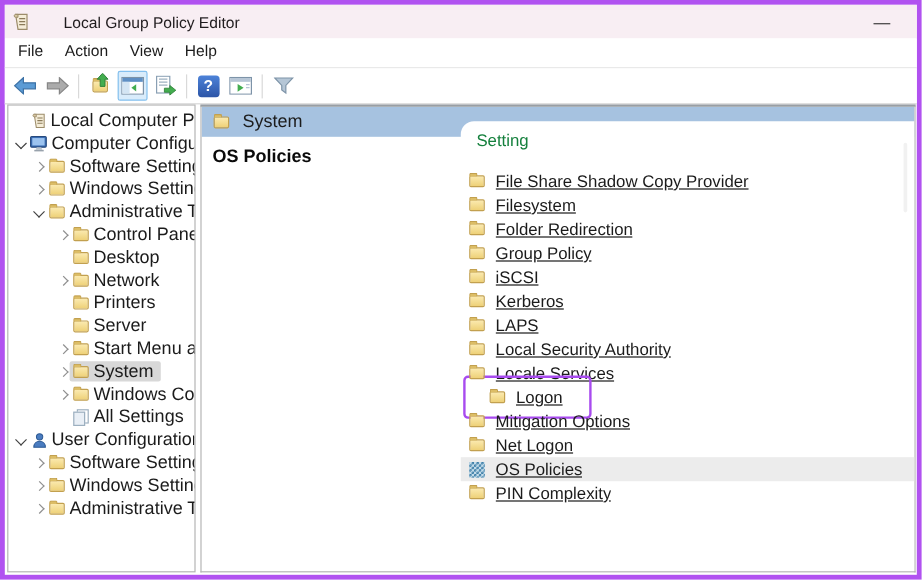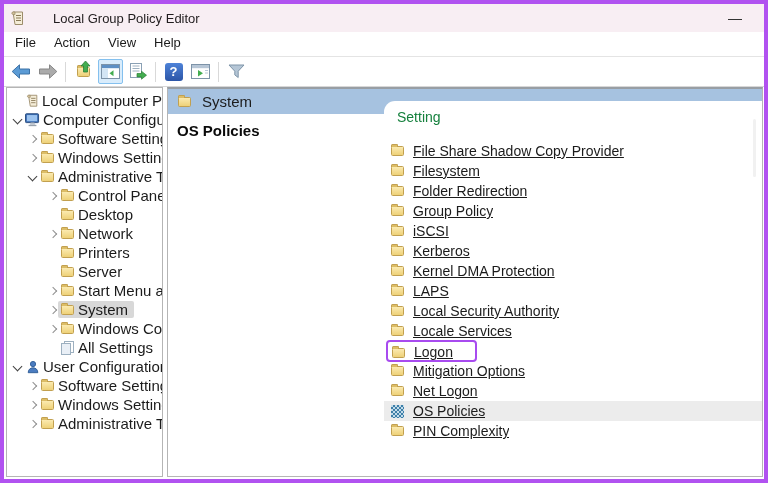--- a/index.html
+++ b/index.html
@@ -36,21 +36,21 @@
 
   .tab{position:absolute;left:216px;top:12px;right:0;bottom:0;background:#fff;border-top-left-radius:11px;z-index:2;}
   .col-header{position:absolute;left:13px;top:8px;font-size:14px;color:#15803d;}
   .scroll-hint{position:absolute;right:6px;top:18px;width:3px;height:58px;background:#f1f1f1;border-radius:2px;}
   .rows{position:absolute;left:0;right:0;top:40px;}
 
   
   .list-row{height:20px;display:flex;align-items:center;padding-left:6px;box-sizing:border-box;font-size:14px;white-space:nowrap;}
   .list-row .lbl{margin-left:8px;overflow:hidden;text-decoration:underline;}
   .list-row.sel{background:#ececec;}
-  .hl-wrap{display:flex;align-items:flex-end;border:2px solid #a84bef;border-radius:4px;height:22px;margin:-1px 0 -1px -4px;padding:0 22px 0 3px;box-sizing:border-box;}
+  .hl-wrap{display:flex;align-items:center;border:2px solid #a84bef;border-radius:4px;height:36px;margin:-1px 0 -1px -4px;padding:0 22px 0 19px;box-sizing:border-box;}
 
   
   .tree-row{height:19px;display:flex;align-items:center;font-size:15px;white-space:nowrap;overflow:hidden;}
   .lvl0{padding-left:2px;}.lvl1{padding-left:3px;}.lvl2{padding-left:18px;}.lvl3{padding-left:38px;}
   .row-wrap{display:flex;align-items:center;min-width:0;}
   .row-wrap .lbl{margin-left:3px;overflow:hidden;}
   .row-wrap.selected{background:#d8d8d8;border-radius:2px;padding:0 6px 0 2px;margin-left:-2px;}
   .chev{width:15px;height:19px;position:relative;flex:none;}
   .chev.collapsed::after{content:"";position:absolute;left:5px;top:7px;width:5px;height:5px;border-right:1.4px solid #8f8f8f;border-bottom:1.4px solid #8f8f8f;transform:rotate(-45deg);}
   .chev.expanded::after{content:"";position:absolute;left:4px;top:6px;width:6px;height:6px;border-right:1.4px solid #404040;border-bottom:1.4px solid #404040;transform:rotate(45deg);}
@@ -383,26 +383,20 @@
             <div class="list-row">
               <span class="icon">
                 <span class="ic-folder"></span>
               </span>
               <span class="lbl">Kerberos</span>
             </div>
             <div class="list-row">
               <span class="icon">
                 <span class="ic-folder"></span>
               </span>
-              <span class="lbl">Kernel DMA Protection</span>
-            </div>
-            <div class="list-row">
-              <span class="icon">
-                <span class="ic-folder"></span>
-              </span>
               <span class="lbl">LAPS</span>
             </div>
             <div class="list-row">
               <span class="icon">
                 <span class="ic-folder"></span>
               </span>
               <span class="lbl">Local Security Authority</span>
             </div>
             <div class="list-row">
               <span class="icon">

